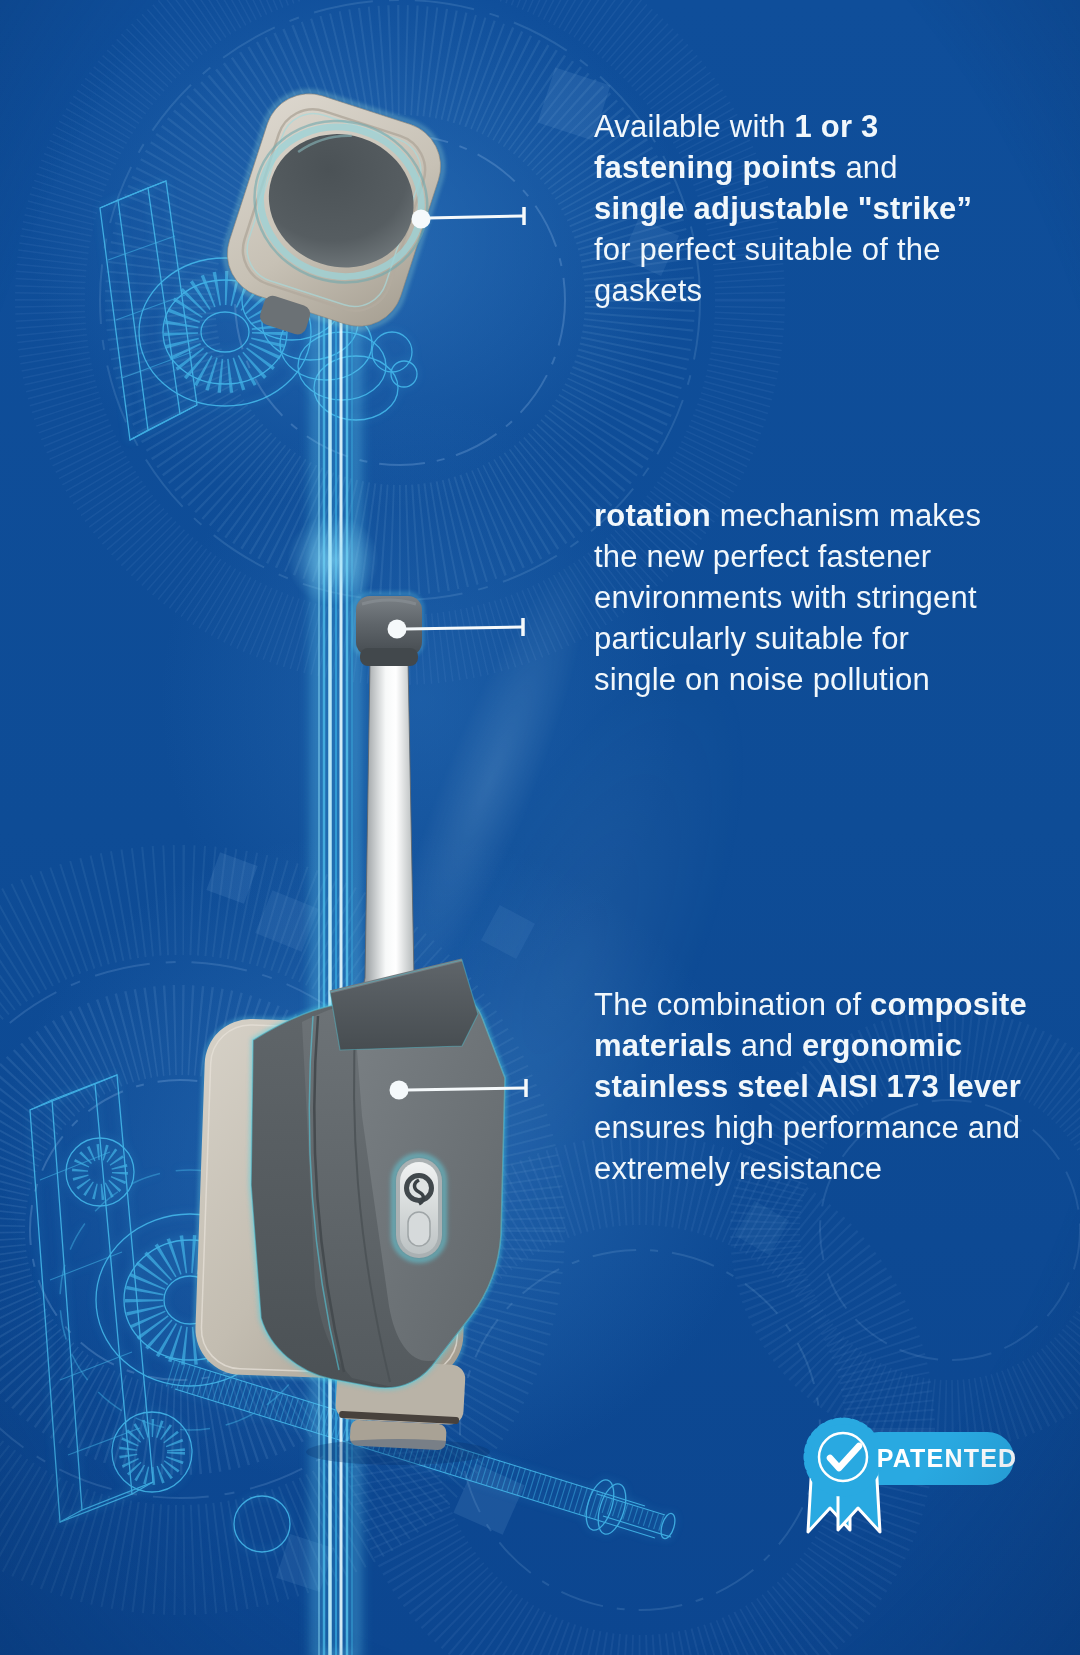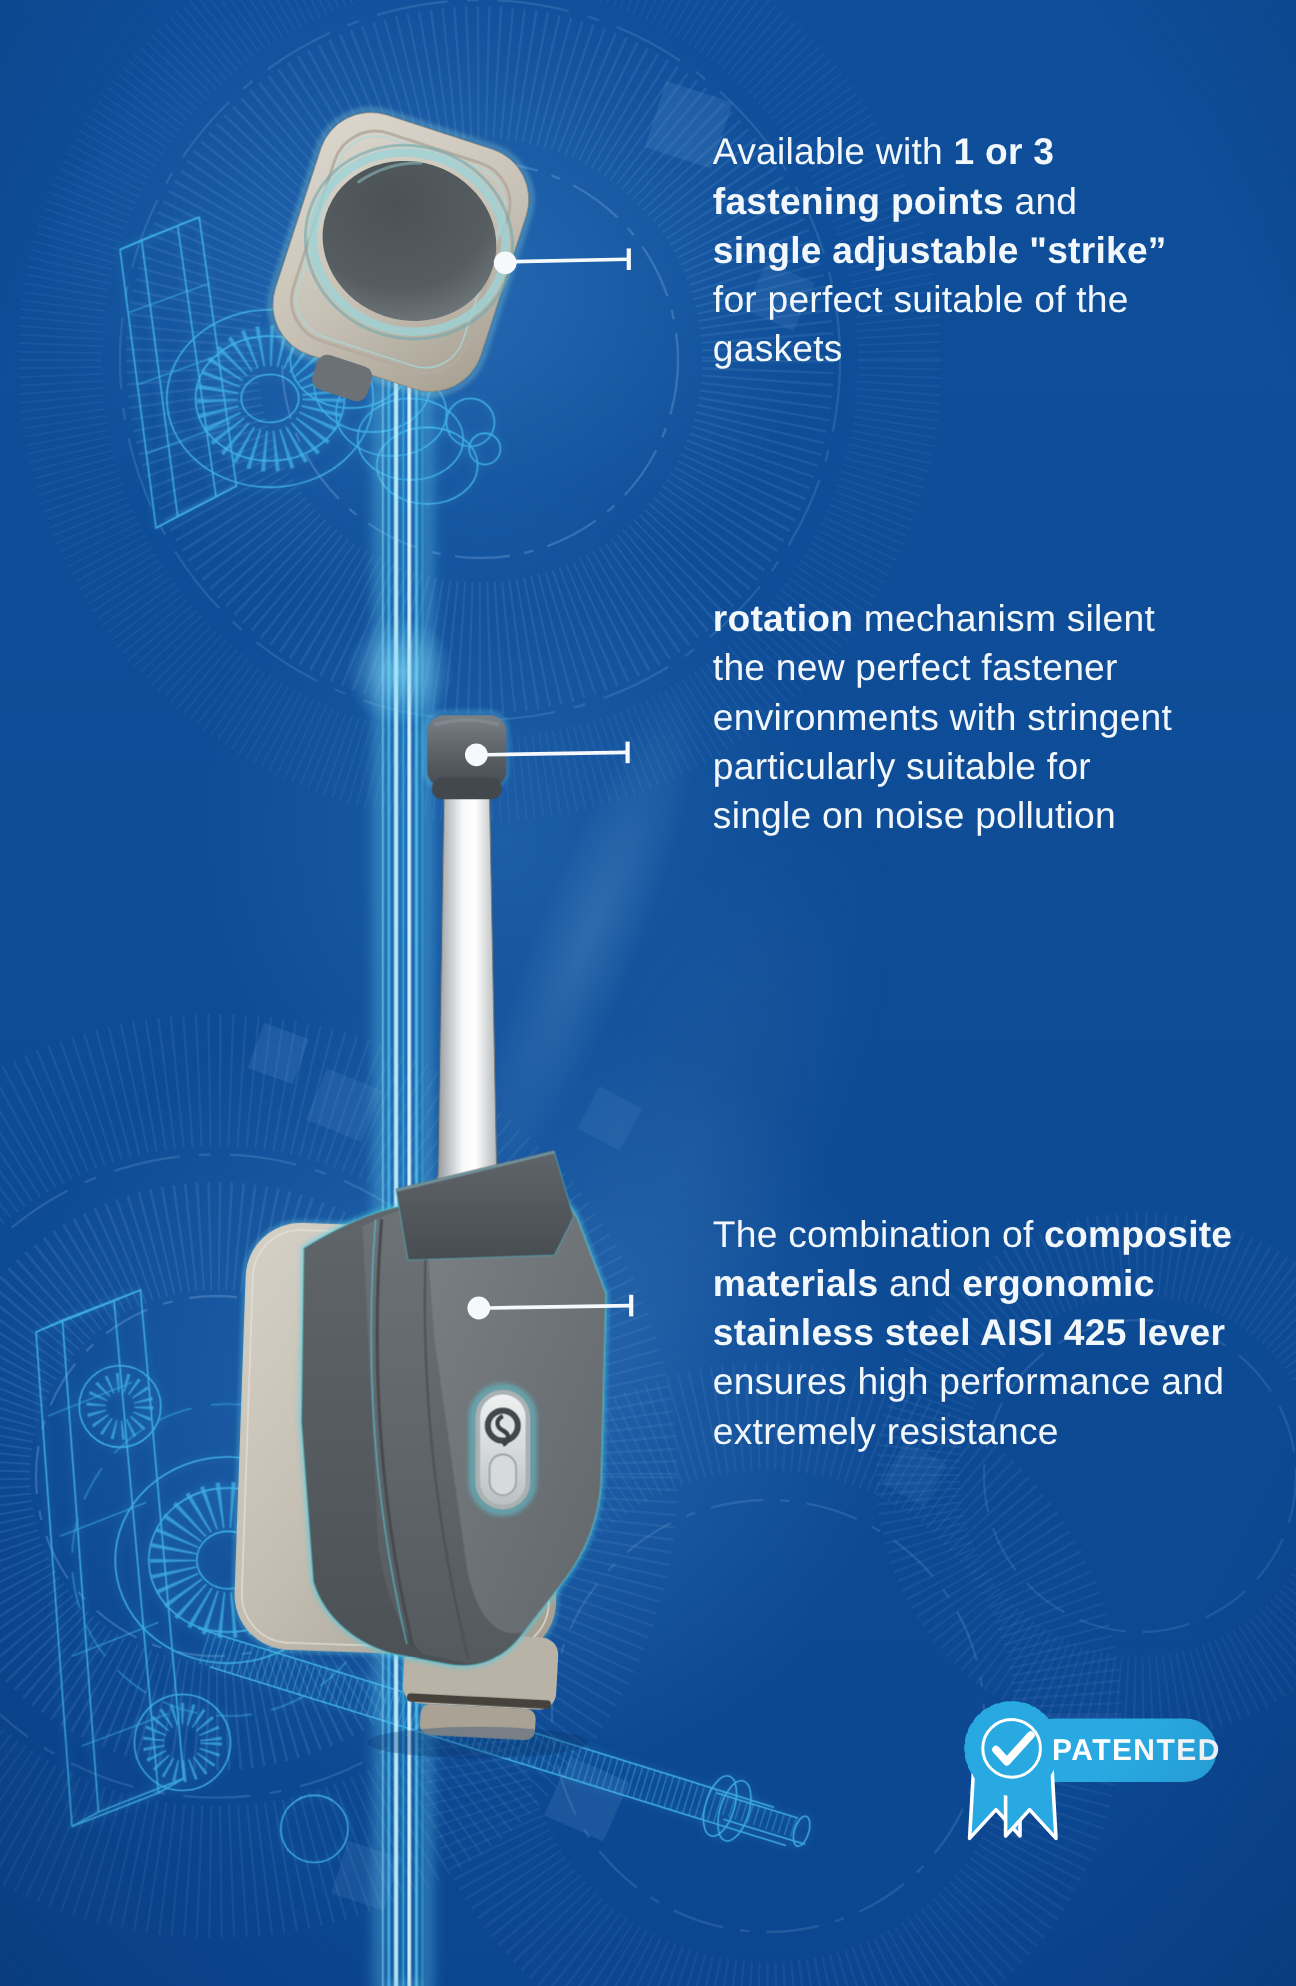--- a/index.html
+++ b/index.html
@@ -2,21 +2,21 @@
 <html><head>
 <meta charset="utf-8">
 <style>
   html,body{margin:0;padding:0;background:#0e4c96;}
   .stage{position:relative;width:1080px;height:1655px;overflow:hidden;
          font-family:"Liberation Sans",sans-serif;background:#0e4c96;}
   .stage svg.art{position:absolute;left:0;top:0;}
   .feature{position:absolute;left:594px;color:#f1f7fb;font-size:31px;line-height:41px;
            letter-spacing:.2px;font-weight:400;width:470px;}
   .feature .b{font-weight:700;margin-top:18px;}
-  .f1{top:106px;} .f2{top:495px;} .f3{top:1008px;}
+  .f1{top:106px;} .f2{top:495px;} .f3{top:984px;}
 </style>
 </head>
 <body>
 
 <div class="stage">
 
 <svg class="art" width="1080" height="1655" viewBox="0 0 1080 1655">
   <defs>
     <filter id="b2" x="-40%" y="-40%" width="180%" height="180%">
           <feGaussianBlur stdDeviation="2"></feGaussianBlur>
@@ -298,27 +298,27 @@
 </svg>
 
 <div class="feature f1">
       <div><span>Available with </span><span class="b">1 or 3</span></div>
       <div><span class="b">fastening points</span><span> and</span></div>
       <div><span class="b">single adjustable "strike”</span></div>
       <div><span>for perfect suitable of the</span></div>
       <div><span>gaskets</span></div>
     </div>
 <div class="feature f2">
-      <div><span class="b">rotation</span><span> mechanism silent</span></div>
+      <div><span class="b">rotation</span><span> mechanism makes</span></div>
       <div><span>the new perfect fastener</span></div>
       <div><span>environments with stringent</span></div>
       <div><span>particularly suitable for</span></div>
       <div><span>single on noise pollution</span></div>
     </div>
 <div class="feature f3">
       <div><span>The combination of </span><span class="b">composite</span></div>
       <div><span class="b">materials</span><span> and </span><span class="b">ergonomic</span></div>
-      <div><span class="b">stainless steel AISI 425 lever</span></div>
+      <div><span class="b">stainless steel AISI 173 lever</span></div>
       <div><span>ensures high performance and</span></div>
       <div><span>extremely resistance</span></div>
     </div>
 
 </div>
 
 </body></html>

